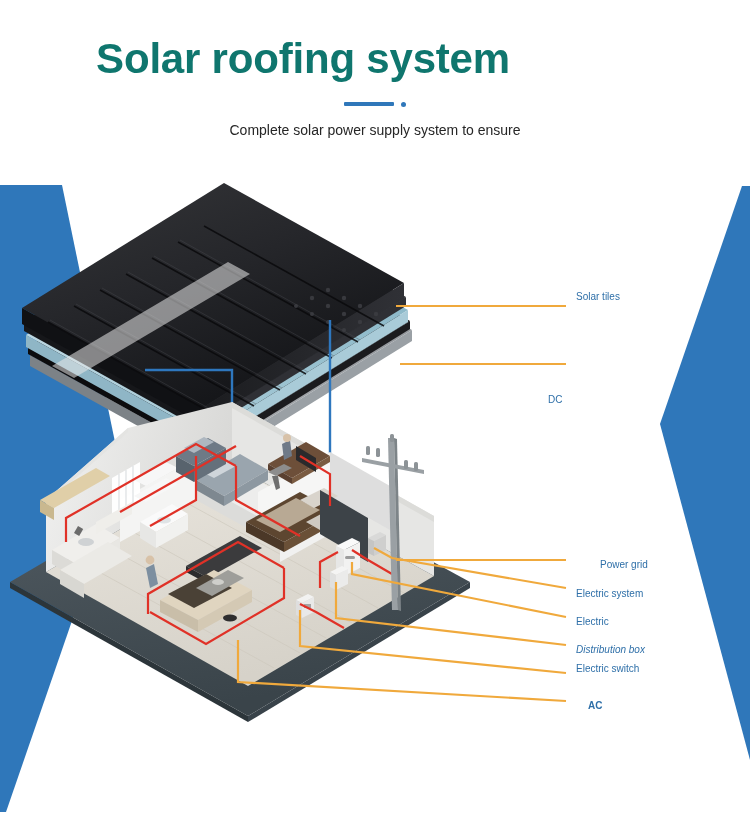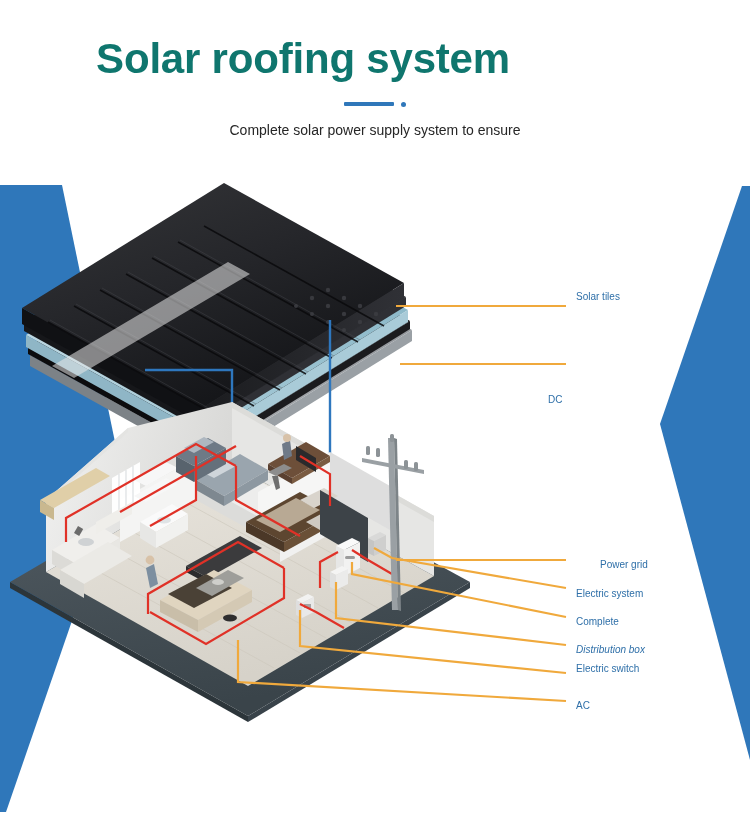--- a/index.html
+++ b/index.html
@@ -390,18 +390,18 @@
 
         <path d="M238,470 L238,512 L566,531"></path>
       </g>
     </svg>
   </div>
 
   <div class="label" style="left:576px; top:292px;">Solar tiles</div>
   <div class="label" style="left:548px; top:355px;margin-top:40px;">DC</div>
   <div class="label" style="left:600px; top:560px;">Power grid</div>
   <div class="label" style="left:576px; top:589px;">Electric system</div>
-  <div class="label" style="left:576px; top:617px;">Complete</div>
+  <div class="label" style="left:576px; top:617px;">Electric</div>
   <div class="label" style="left:576px; top:645px;font-style:italic;">Distribution box</div>
   <div class="label" style="left:576px; top:664px;">Electric switch</div>
-  <div class="label" style="left:576px; top:701px;">AC</div>
+  <div class="label" style="left:588px; top:701px;font-weight:bold;">AC</div>
 
 </div>
 
 </body></html>

